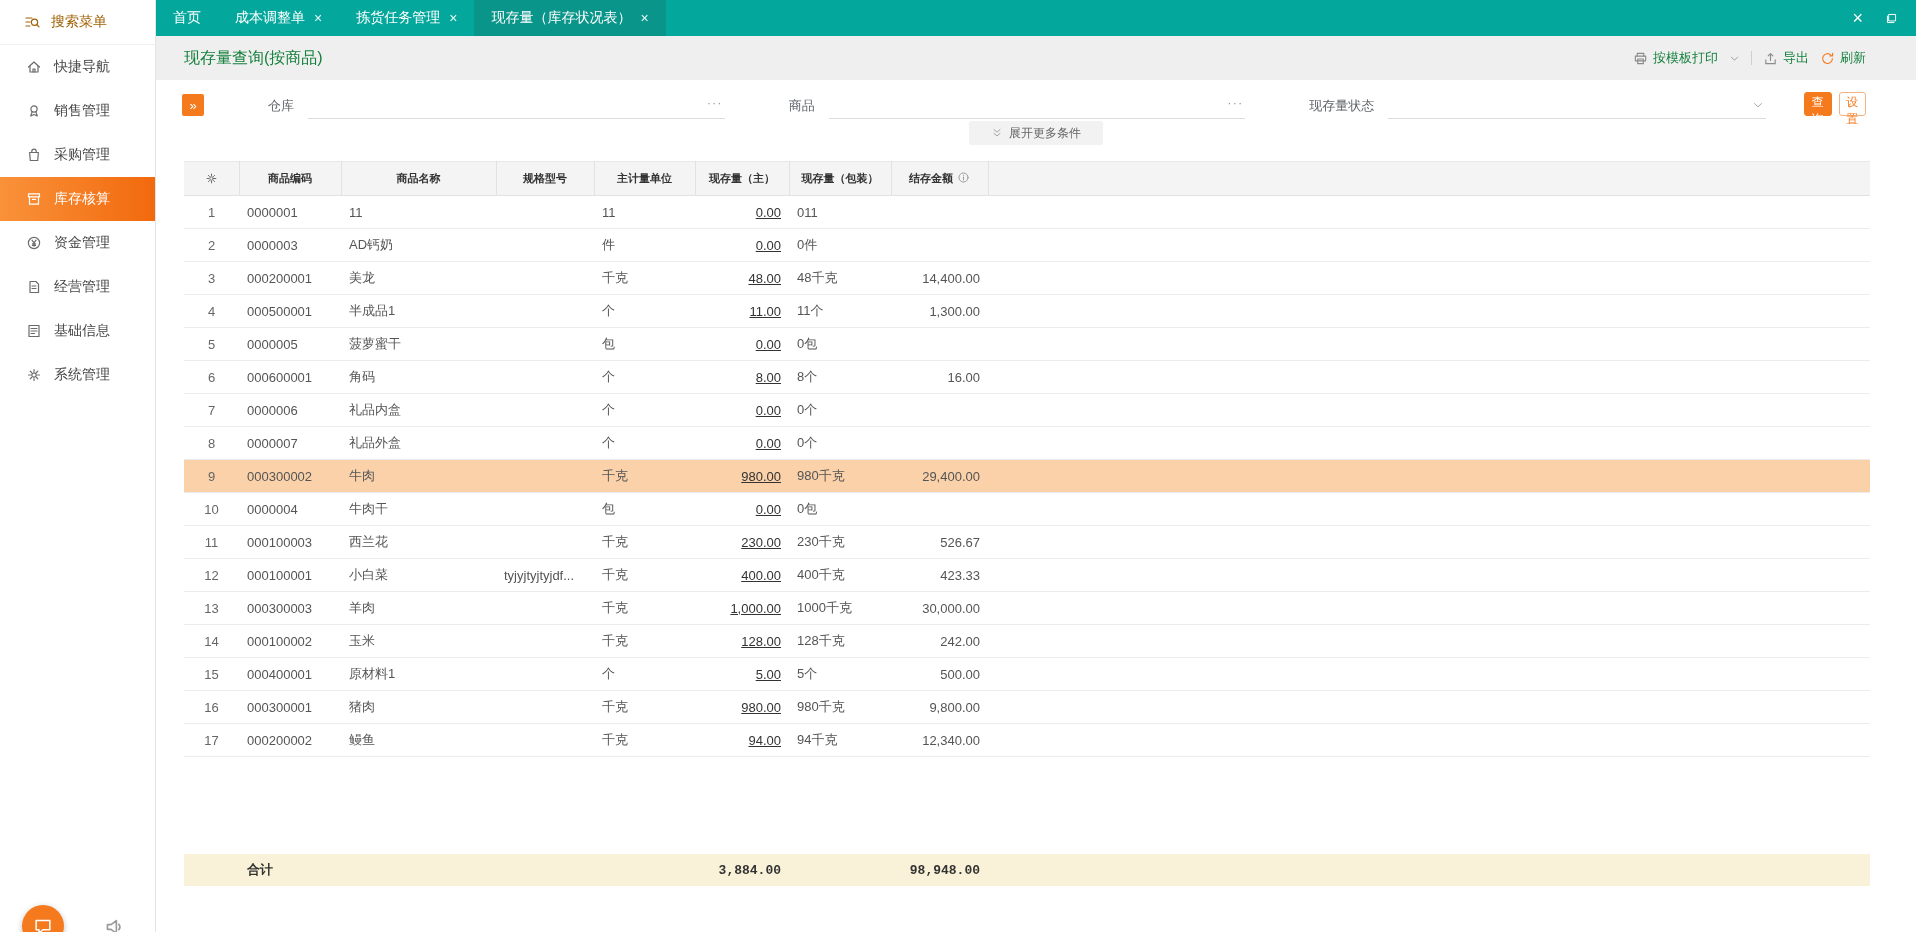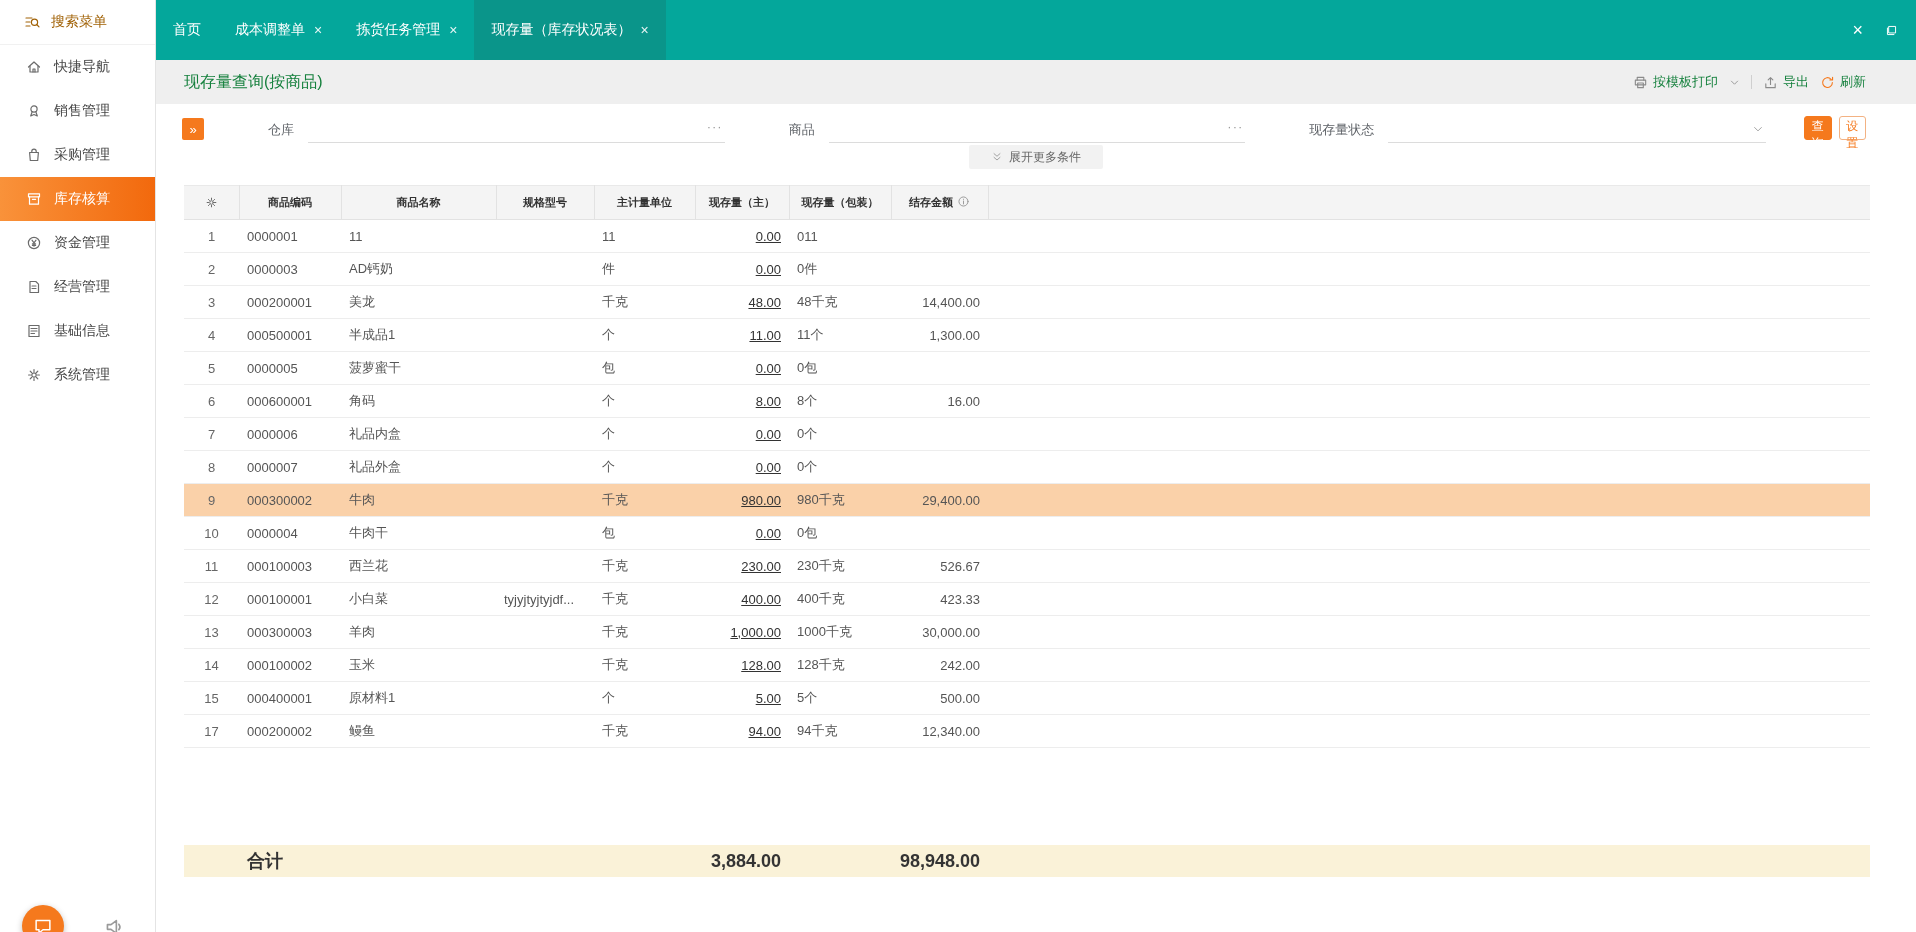--- a/index.html
+++ b/index.html
@@ -21,21 +21,21 @@
   
   .icn { display:inline-flex; width:16px; height:16px; flex:none; }
   .icn svg { width:100%; height:100%; }
   .icn svg * { fill:none; stroke:currentColor; stroke-width:1.2; stroke-linecap:round; stroke-linejoin:round; }
   .icn.sm { width:13px; height:13px; }
 
   
   .main { flex:1; min-width:0; display:flex; flex-direction:column; background:#fff; }
 
   
-  .topbar { height:60px; flex:none; background:#04a79b; display:flex; align-items:stretch; color:#fff; }
+  .topbar { height:36px; flex:none; background:#04a79b; display:flex; align-items:stretch; color:#fff; }
   .tab { display:flex; align-items:center; gap:9px; padding:0 17px; font-size:14px; cursor:pointer; white-space:nowrap; }
   .tab.active { background:#0a958a; }
   .tab-close { font-size:14px; opacity:.9; cursor:pointer; line-height:1; }
   .win-controls { margin-left:auto; display:flex; align-items:center; gap:22px; padding-right:18px; }
   .win-x { font-size:18px; line-height:1; cursor:pointer; }
   .win-restore { width:13px; height:13px; color:#fff; cursor:pointer; }
 
   
   .page-header { height:44px; flex:none; background:#efefef; display:flex; align-items:center; padding:0 50px 0 28px; }
   .page-title { font-size:16px; color:#15803d; }
@@ -69,21 +69,21 @@
   thead th.th-fill { border-right:none; }
   thead th .icn { vertical-align:-2px; color:#666; }
   thead th .icn.info { color:#999; margin-left:4px; }
   tbody td { height:32px; font-size:13px; color:#555; padding:0 8px; border-bottom:1px solid #ededed; white-space:nowrap; overflow:hidden; text-overflow:ellipsis; }
   td.c-num { text-align:center; color:#666; padding:0; }
   td.c-right { text-align:right; }
   tr.hl td { background:#fad1a9; }
   .qty-link { text-decoration:underline; color:#333; cursor:pointer; }
 
   .spacer { height:97px; }
-  .total-table td { height:32px; background:#faf2d8; font-size:18px; color:#333; padding:0 8px; border:none; }
+  .total-table td { height:32px; background:#faf2d8; font-size:13px; color:#333; padding:0 8px; border:none;font-family:Liberation Mono, monospace; }
   .total-label { font-weight:bold; }
   .total-val { font-weight:bold; text-align:right; }
 
   
   .float-help { position:fixed; left:22px; bottom:-15px; width:42px; height:42px; border-radius:50%; background:#f5791d; display:flex; align-items:center; justify-content:center; color:#fff; cursor:pointer; z-index:5; box-shadow:0 2px 6px rgba(0,0,0,.25); }
   .float-help .icn { width:20px; height:20px; }
   .float-speaker { position:fixed; left:104px; bottom:-6px; width:22px; height:22px; color:#9a9a9a; cursor:pointer; z-index:5; }
 </style>
 </head>
 <body>
@@ -489,20 +489,31 @@
               <td>000400001</td>
               <td>原材料1</td>
               <td></td>
               <td>个</td>
               <td class="c-right"><span class="qty-link">5.00</span></td>
               <td>5个</td>
               <td class="c-right">500.00</td>
               <td></td>
             </tr>
             <tr>
+              <td class="c-num">16</td>
+              <td>000300001</td>
+              <td>猪肉</td>
+              <td></td>
+              <td>千克</td>
+              <td class="c-right"><span class="qty-link">980.00</span></td>
+              <td>980千克</td>
+              <td class="c-right">9,800.00</td>
+              <td></td>
+            </tr>
+            <tr>
               <td class="c-num">17</td>
               <td>000200002</td>
               <td>鳗鱼</td>
               <td></td>
               <td>千克</td>
               <td class="c-right"><span class="qty-link">94.00</span></td>
               <td>94千克</td>
               <td class="c-right">12,340.00</td>
               <td></td>
             </tr>

